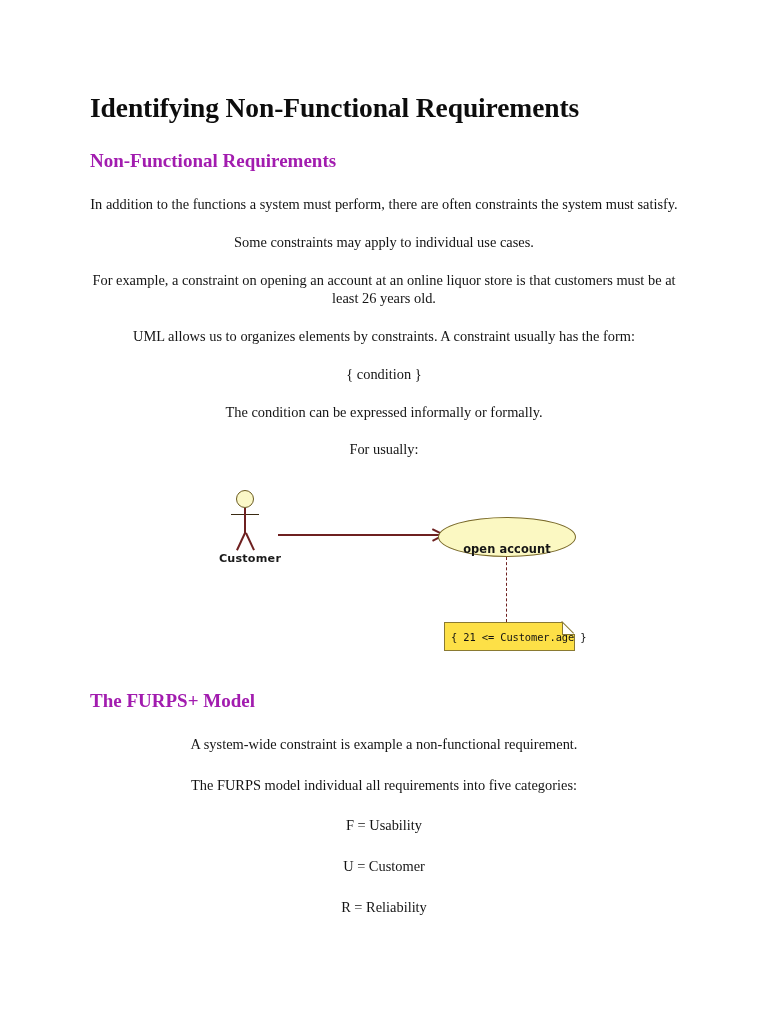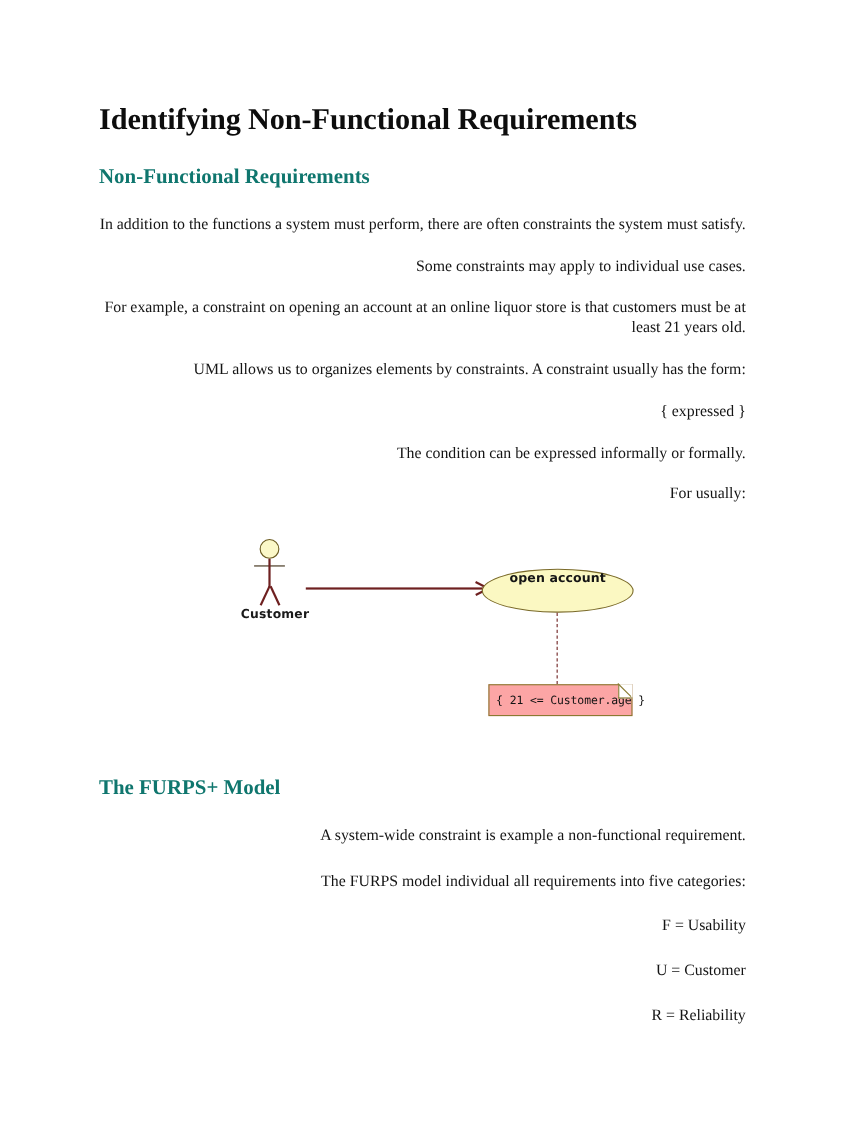--- a/index.html
+++ b/index.html
@@ -36,31 +36,31 @@
     margin: 0 0 0 0;
     letter-spacing: -0.1px;
     color: #0d0d0d;
   }
   h2.section-title {
     font-family: "Liberation Serif", "DejaVu Serif", serif;
     font-size: 19px;
     font-weight: bold;
     line-height: 1.2;
     margin: 26px 0 0 0;
-    color: #0f766e;
+    color: #a21caf;
   }
   h2.section-title.furps {
-    margin-top: 16px;
+    margin-top: 0;
   }
   p.body-text {
     font-size: 14.4px;
     line-height: 1.30;
     margin: 19px 0 0 0;
     color: #141414;
-    text-align: right;
+    text-align: center;
   }
   .para-block p.body-text:first-child {
     margin-top: 22px;
   }
 
   
   .diagram {
     position: absolute;
     left: 200px;
     top: 488px;
@@ -168,21 +168,21 @@
     position: absolute;
     left: 238px;
     top: 29px;
     width: 138px;
     height: 40px;
     border-radius: 50% / 50%;
     background: #fbf8c2;
     border: 1.7px solid #7a6a2a;
     box-sizing: border-box;
     display: flex;
-    align-items: flex-start;
+    align-items: flex-end;
     justify-content: center;
   }
   .usecase-label {
     font-family: "DejaVu Sans", "Liberation Sans", sans-serif;
     font-size: 11.4px;
     font-weight: bold;
     color: #151515;
     letter-spacing: 0.1px;
   }
 
@@ -194,21 +194,21 @@
     height: 65px;
     border-left: 1.6px dashed #6e2020;
   }
 
   .note {
     position: absolute;
     left: 244px;
     top: 134px;
     width: 131px;
     height: 29px;
-    background: #fca5a5;
+    background: #fde047;
     border: 1.4px solid #8a7a32;
     box-sizing: border-box;
     display: flex;
     align-items: center;
     padding-left: 6px;
   }
   .note-fold {
     position: absolute;
     right: -1.4px;
     top: -1.4px;
@@ -254,23 +254,23 @@
 <div class="page">
 
   <div class="content">
     <h1 class="doc-title">Identifying Non-Functional Requirements</h1>
 
     <h2 class="section-title">Non-Functional Requirements</h2>
 
     <div class="para-block">
       <p class="body-text">In addition to the functions a system must perform, there are often constraints the system must satisfy.</p>
       <p class="body-text">Some constraints may apply to individual use cases.</p>
-      <p class="body-text">For example, a constraint on opening an account at an online liquor store is that customers must be at least 21 years old.</p>
+      <p class="body-text">For example, a constraint on opening an account at an online liquor store is that customers must be at least 26 years old.</p>
       <p class="body-text">UML allows us to organizes elements by constraints. A constraint usually has the form:</p>
-      <p class="body-text">{ expressed }</p>
+      <p class="body-text">{ condition }</p>
       <p class="body-text">The condition can be expressed informally or formally.</p>
       <p class="body-text">For usually:</p>
     </div>
   </div>
 
   <div class="diagram">
 
     <div class="actor">
       <div class="actor-head"></div>
       <div class="actor-arms"></div>

